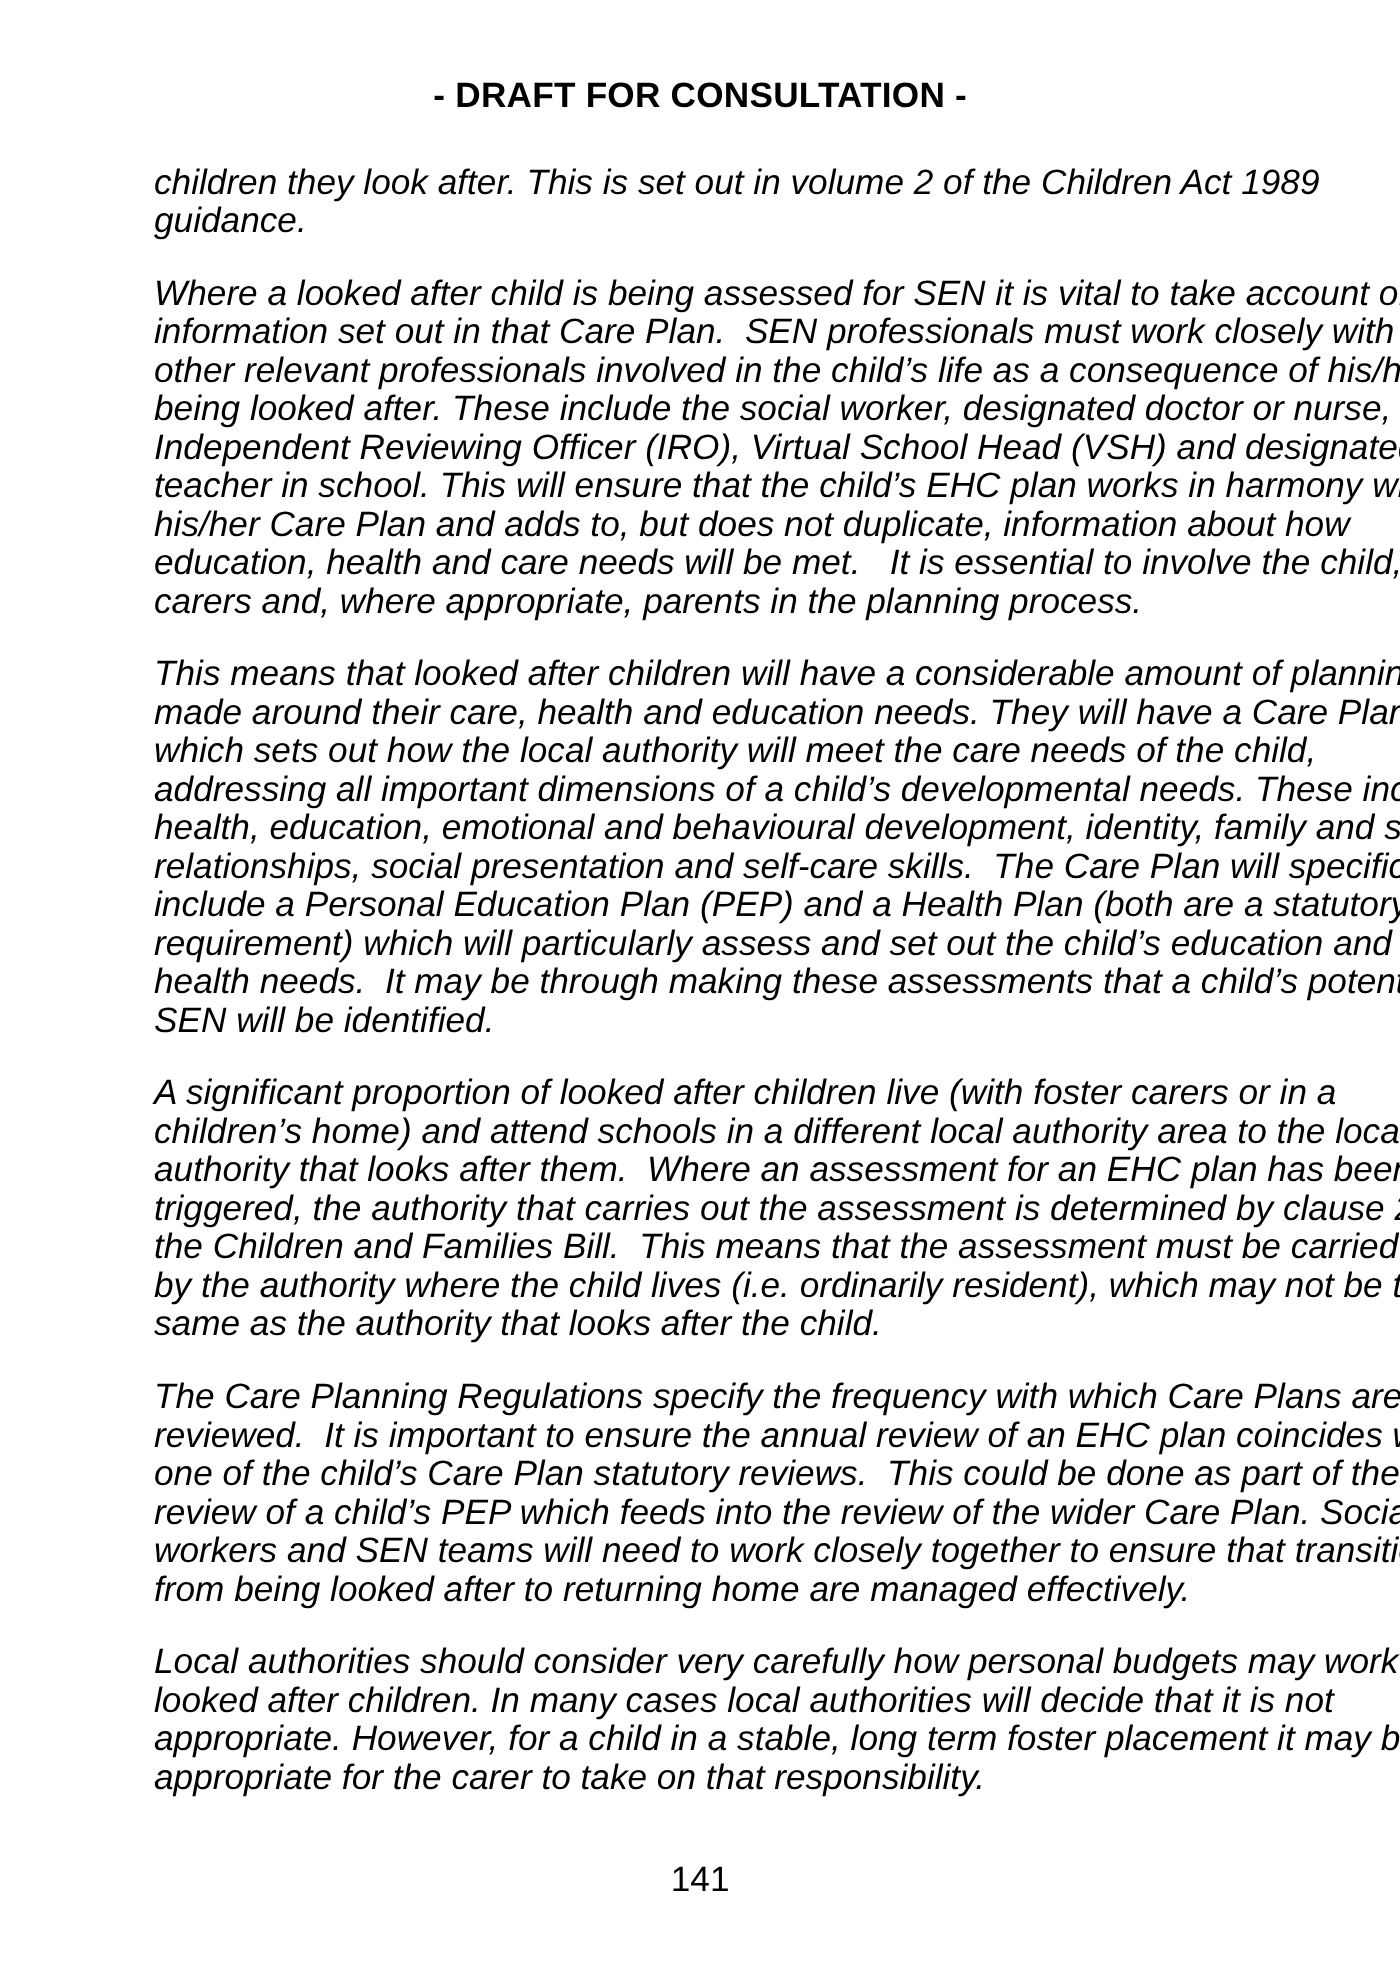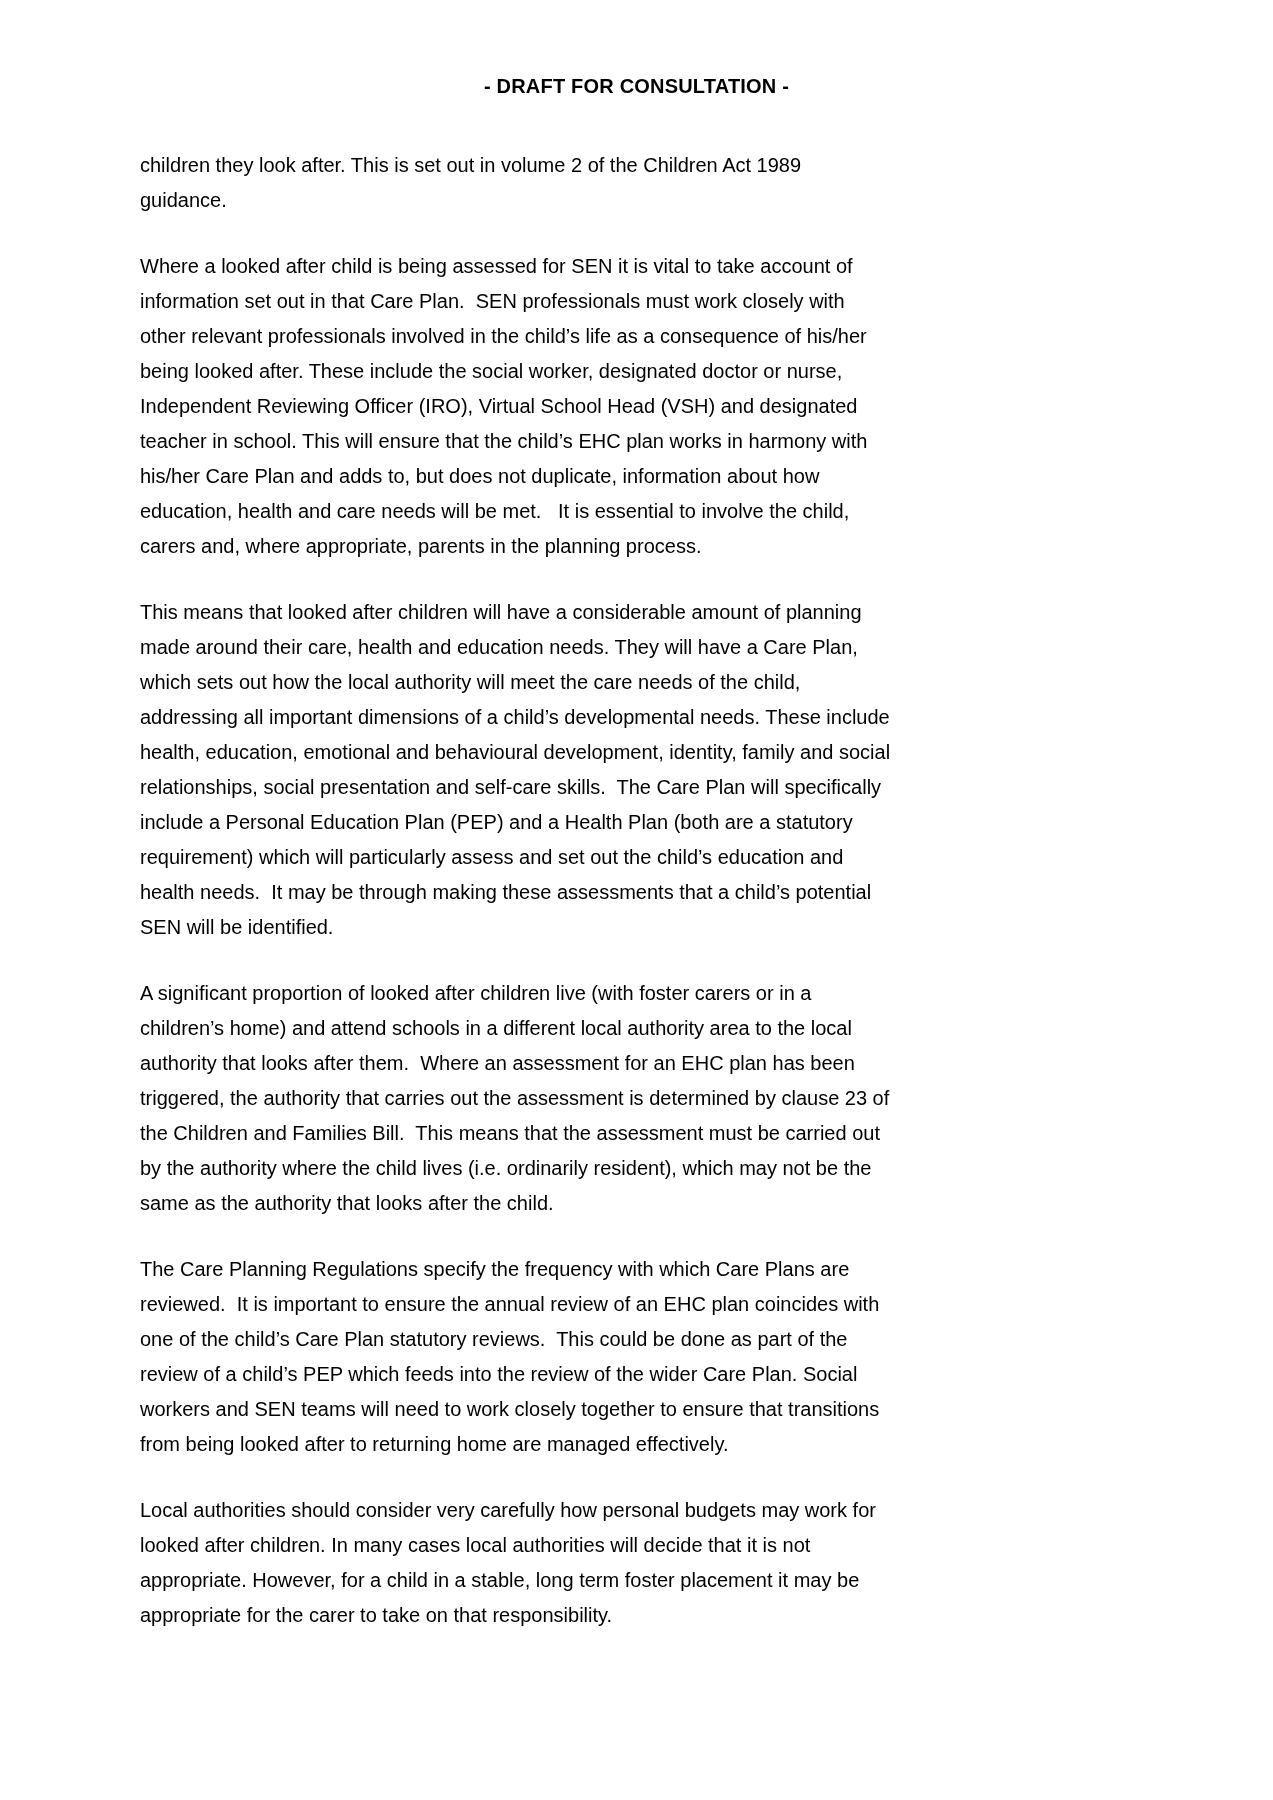--- a/index.html
+++ b/index.html
@@ -7,38 +7,39 @@
       padding: 0;
       background: #ffffff;
     }
     .page {
       position: relative;
       width: 1273px;
       height: 1800px;
       background: #ffffff;
       color: #000000;
       font-family: "Liberation Sans", sans-serif;
-      font-size: 20px;
+      font-size: 32px;
       line-height: 35px;
       overflow: hidden;
     }
     .doc-header {
       position: absolute;
       top: 69px;
       left: 0;
       width: 100%;
       text-align: center;
       font-weight: 700;
       letter-spacing: 0.2px;
     }
     .content {
       position: absolute;
       top: 148px;
       left: 140px;
       width: 1015px;
+      font-style: italic;
     }
     .para {
       white-space: pre;
       margin: 0 0 31px 0;
       padding: 0;
     }
     .page-number {
       position: absolute;
       top: 1691px;
       left: 0;
@@ -87,14 +88,15 @@
 one of the child’s Care Plan statutory reviews.  This could be done as part of the
 review of a child’s PEP which feeds into the review of the wider Care Plan. Social
 workers and SEN teams will need to work closely together to ensure that transitions
 from being looked after to returning home are managed effectively.</p>
     <p class="para">Local authorities should consider very carefully how personal budgets may work for
 looked after children. In many cases local authorities will decide that it is not
 appropriate. However, for a child in a stable, long term foster placement it may be
 appropriate for the carer to take on that responsibility.</p>
   </div>
 
+  <div class="page-number">141</div>
 
 </div>
 
 </body></html>

